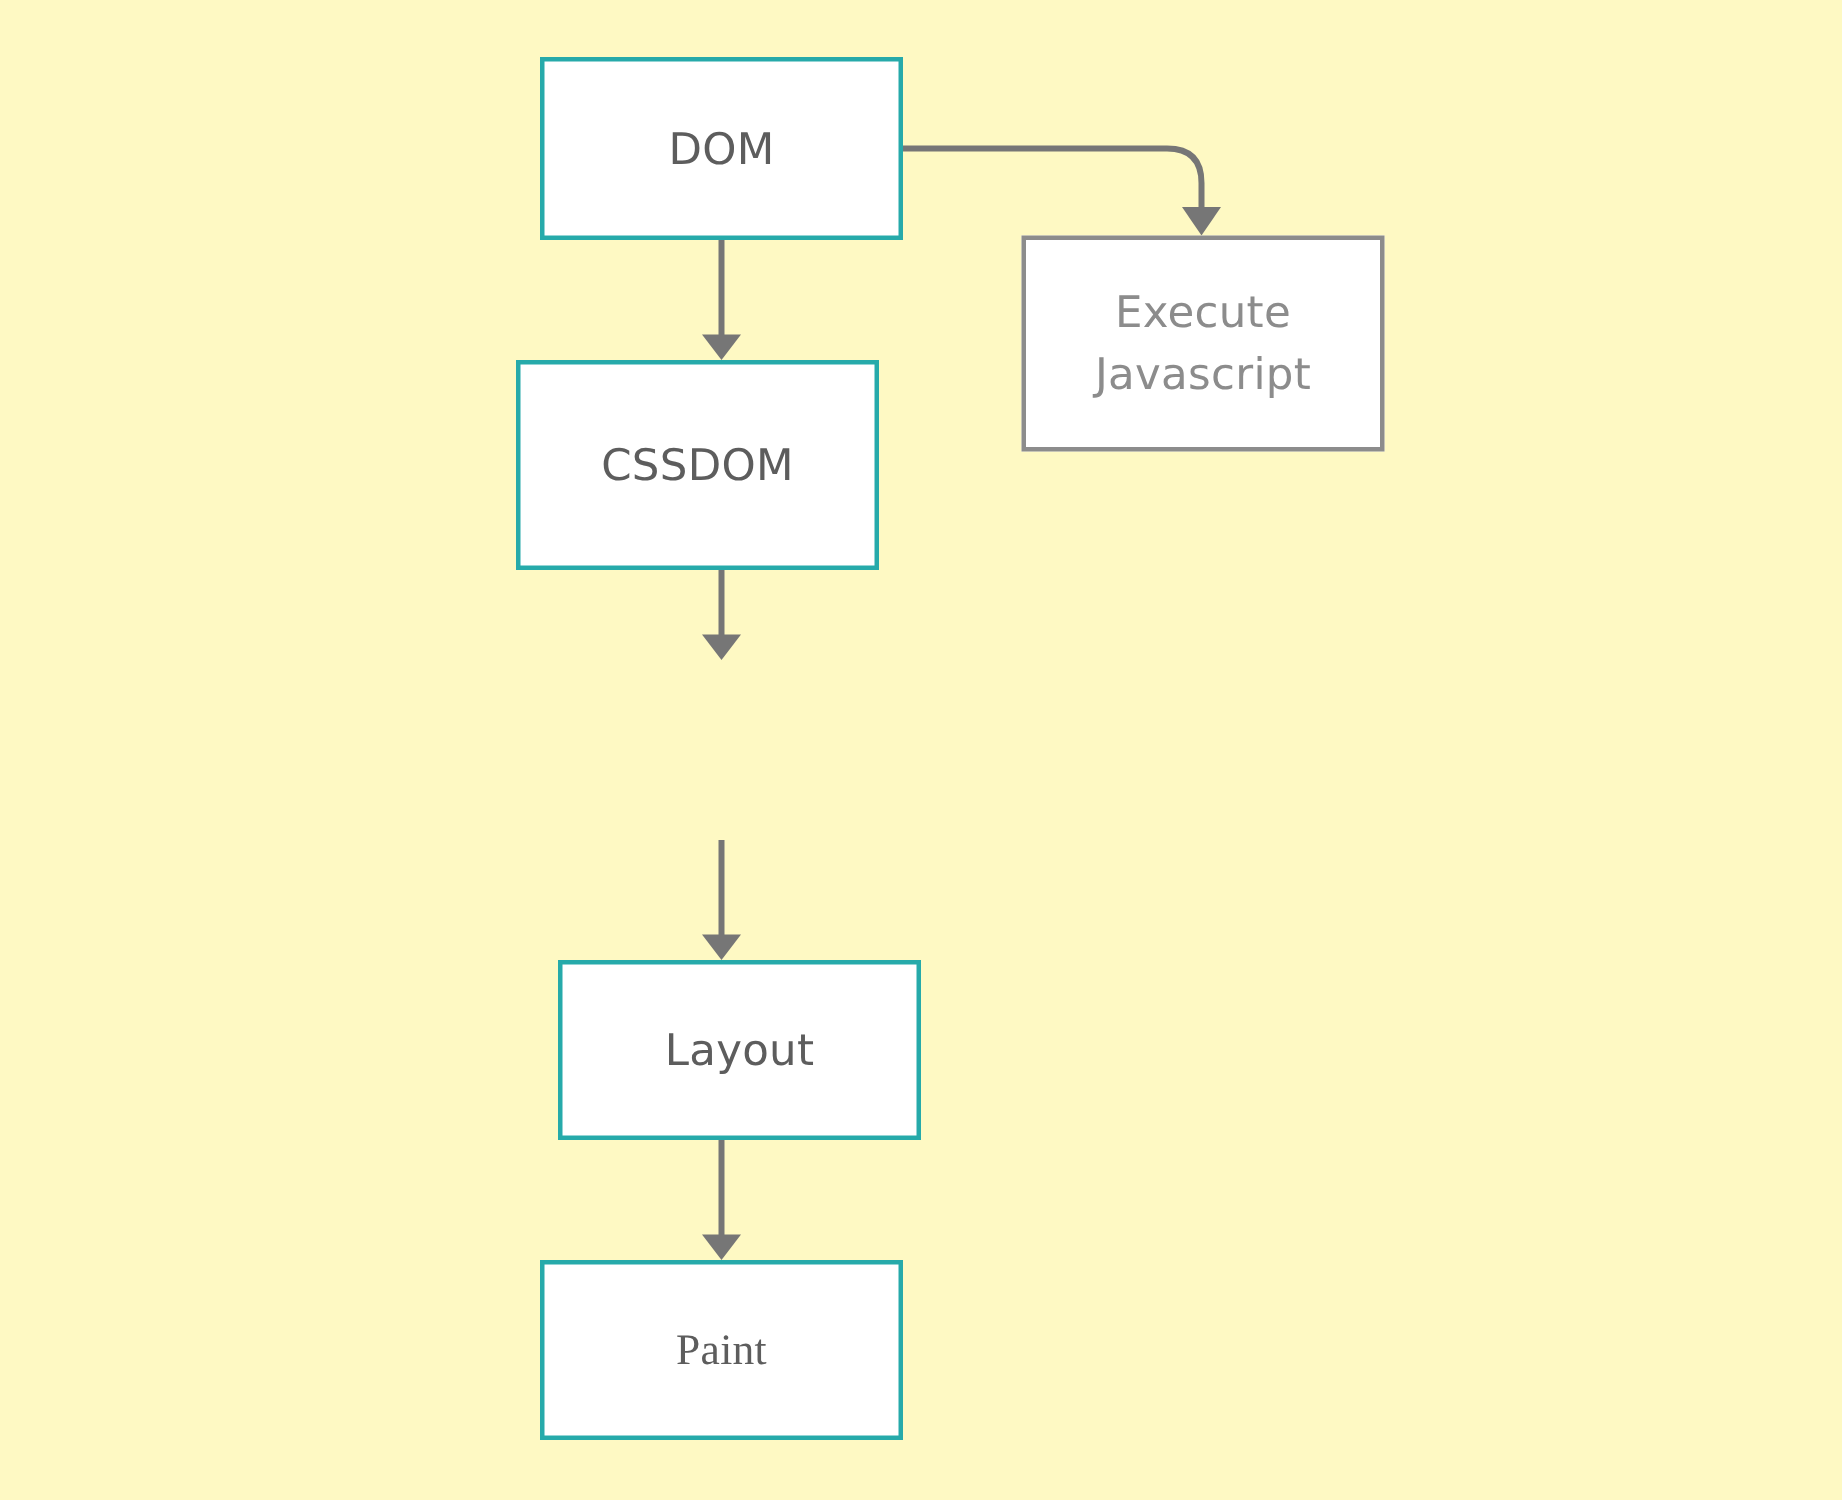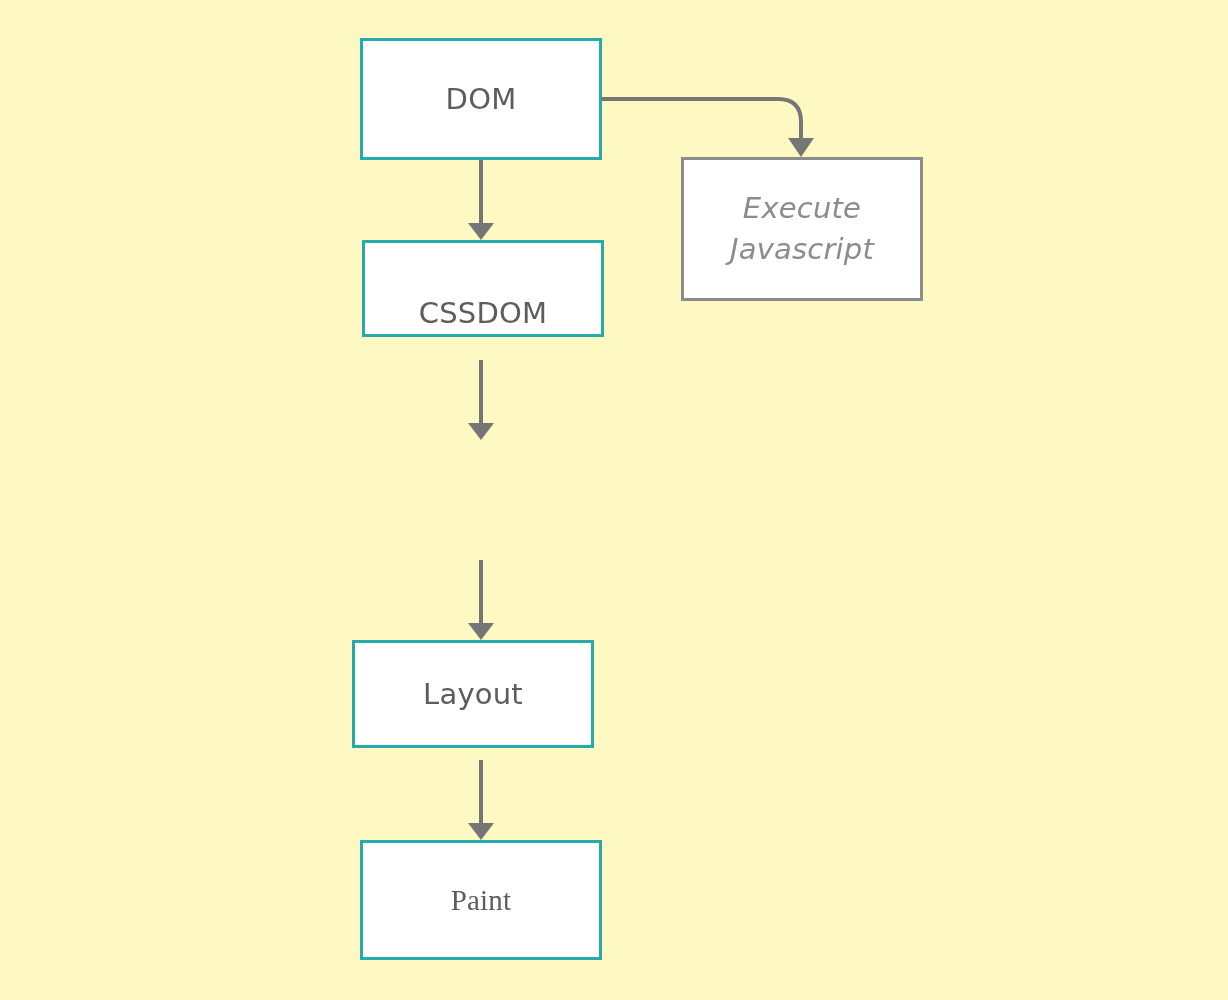--- a/index.html
+++ b/index.html
@@ -46,21 +46,20 @@
     white-space: pre-line;
   }
   .node-primary {
     border: 3px solid #26aaaa;
   }
   .node-primary .node-label {
     color: #5d5d5d;
   }
   .node-secondary {
     border: 3px solid #8c8c8c;
-    font-style: italic;
   }
   .node-secondary .node-label {
     color: #8c8c8c;
   }
 </style>
 </head>
 <body>
 
 <div id="diagram">
 
@@ -94,26 +93,26 @@
 
   <div class="node node-primary" style="left:360px; top:38px; width:242px; height:122px;">
     <span class="node-label">DOM</span>
   </div>
 
   <div class="node node-secondary" style="left:681px; top:157px; width:242px; height:144px;">
     <span class="node-label">Execute
 Javascript</span>
   </div>
 
-  <div class="node node-primary" style="left:362px; top:240px; width:242px; height:97px;align-items:flex-end;">
+  <div class="node node-primary" style="left:344px; top:240px; width:242px; height:140px;">
     <span class="node-label">CSSDOM</span>
   </div>
 
 
-  <div class="node node-primary" style="left:352px; top:640px; width:242px; height:108px;">
+  <div class="node node-primary" style="left:372px; top:640px; width:242px; height:120px;">
     <span class="node-label">Layout</span>
   </div>
 
   <div class="node node-primary" style="left:360px; top:840px; width:242px; height:120px;font-family:Liberation Serif, serif;">
     <span class="node-label">Paint</span>
   </div>
 
 </div>
 
 </body></html>

